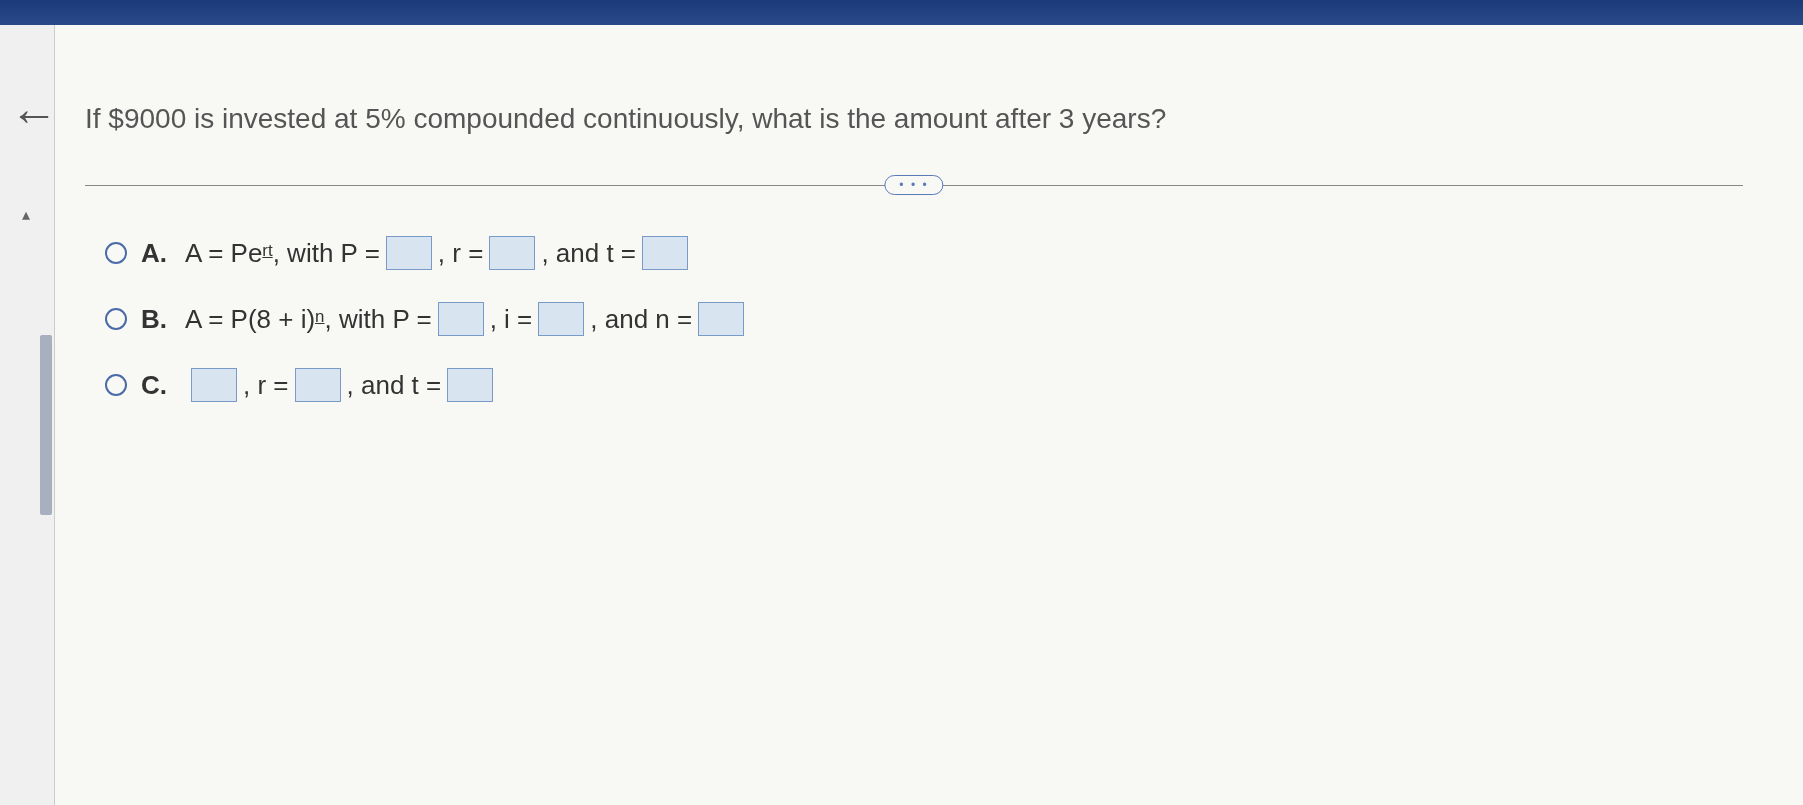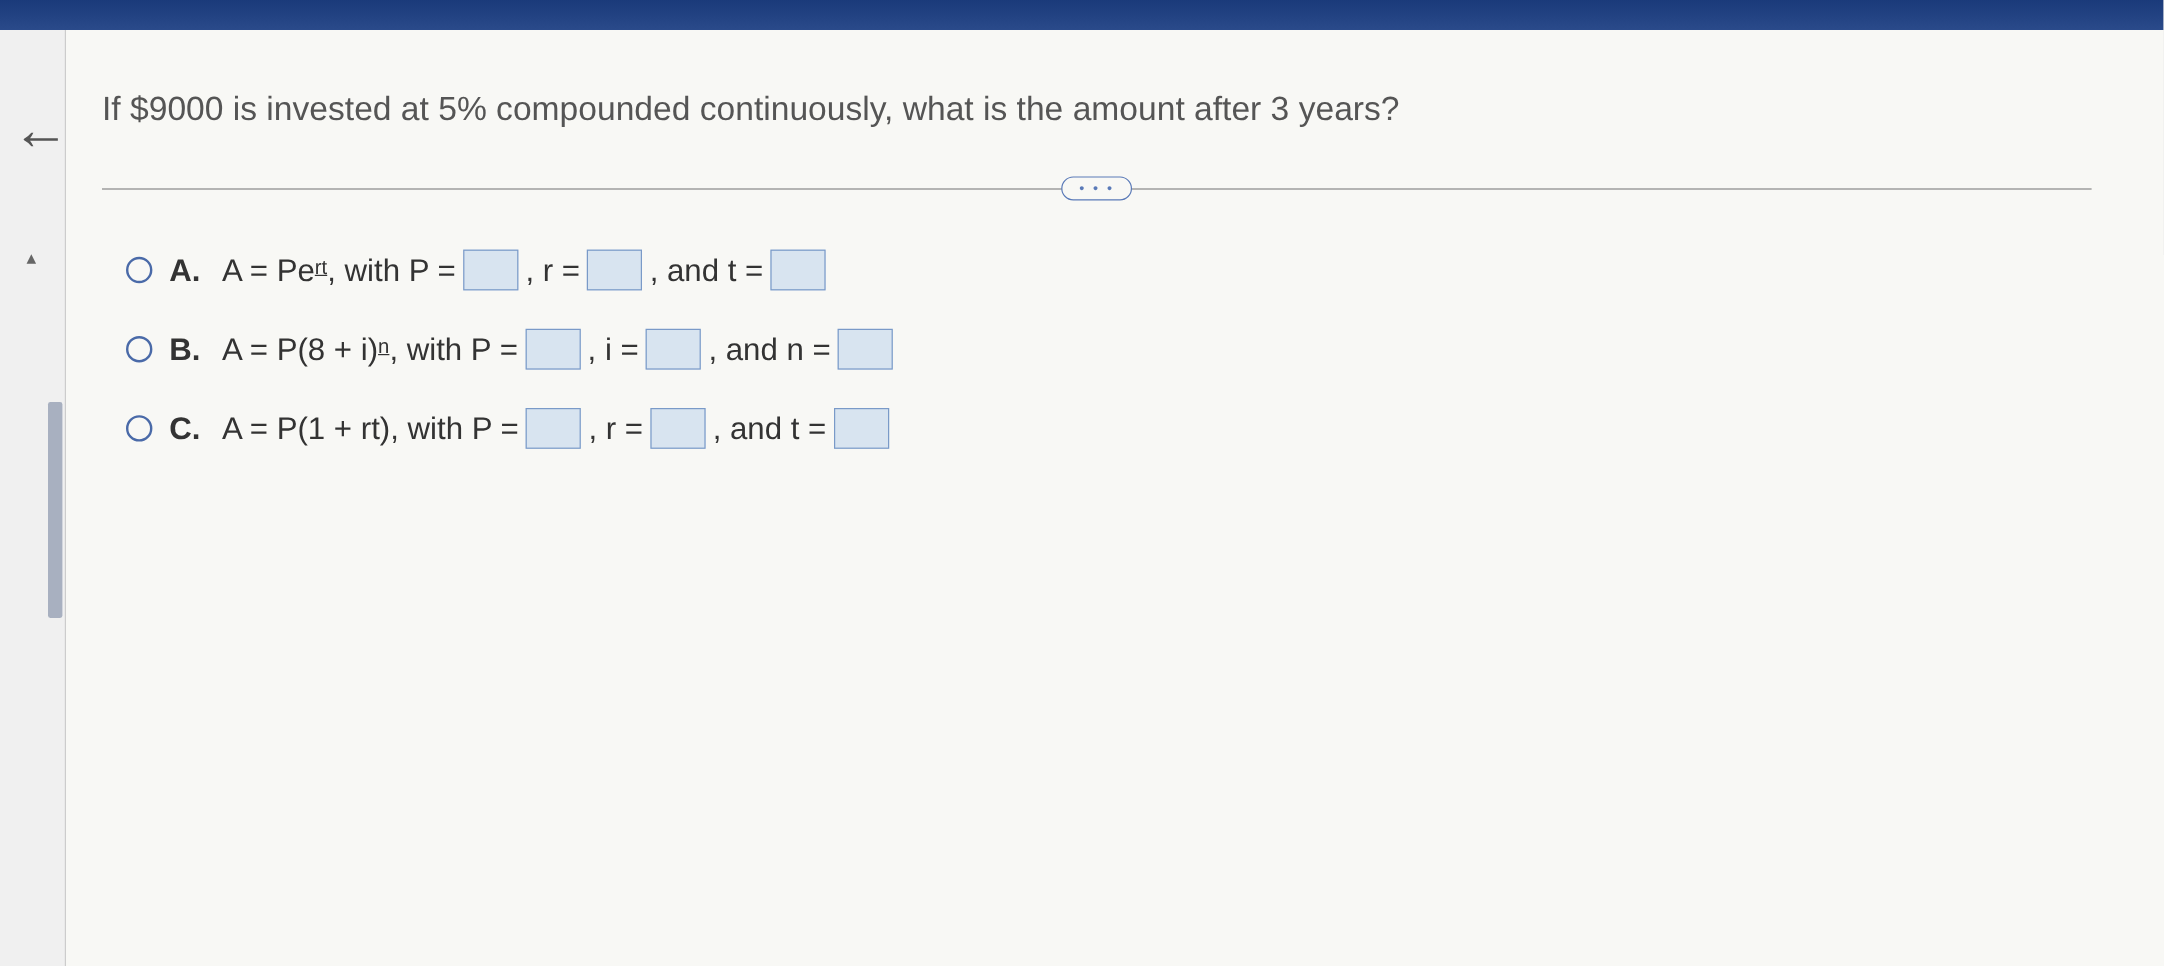--- a/index.html
+++ b/index.html
@@ -51,21 +51,21 @@
       top: 310px;
       left: 40px;
       width: 12px;
       height: 180px;
       background: #a8b0c0;
       border-radius: 2px;
     }
     .content-area {
       flex: 1;
       background: #f8f8f5;
-      padding: 50px 60px 40px 30px;
+      padding: 78px 60px 40px 30px;
       position: relative;
     }
     .question-text {
       font-size: 28px;
       color: #555;
       margin-bottom: 40px;
     }
     .divider-container {
       position: relative;
       margin: 50px 0;
@@ -193,21 +193,20 @@
           <span class="answer-box"></span>
           <span>, and n =</span>
           <span class="answer-box"></span>
         </span>
       </div>
 
       <div class="option-row">
         <div class="radio-circle"></div>
         <span class="option-label">C.</span>
         <span class="formula-text">
-          <span>A = P(1 + rt), with P =</span>
           <span class="answer-box"></span>
           <span>, r =</span>
           <span class="answer-box"></span>
           <span>, and t =</span>
           <span class="answer-box"></span>
         </span>
       </div>
 
     </div>
   </div>

